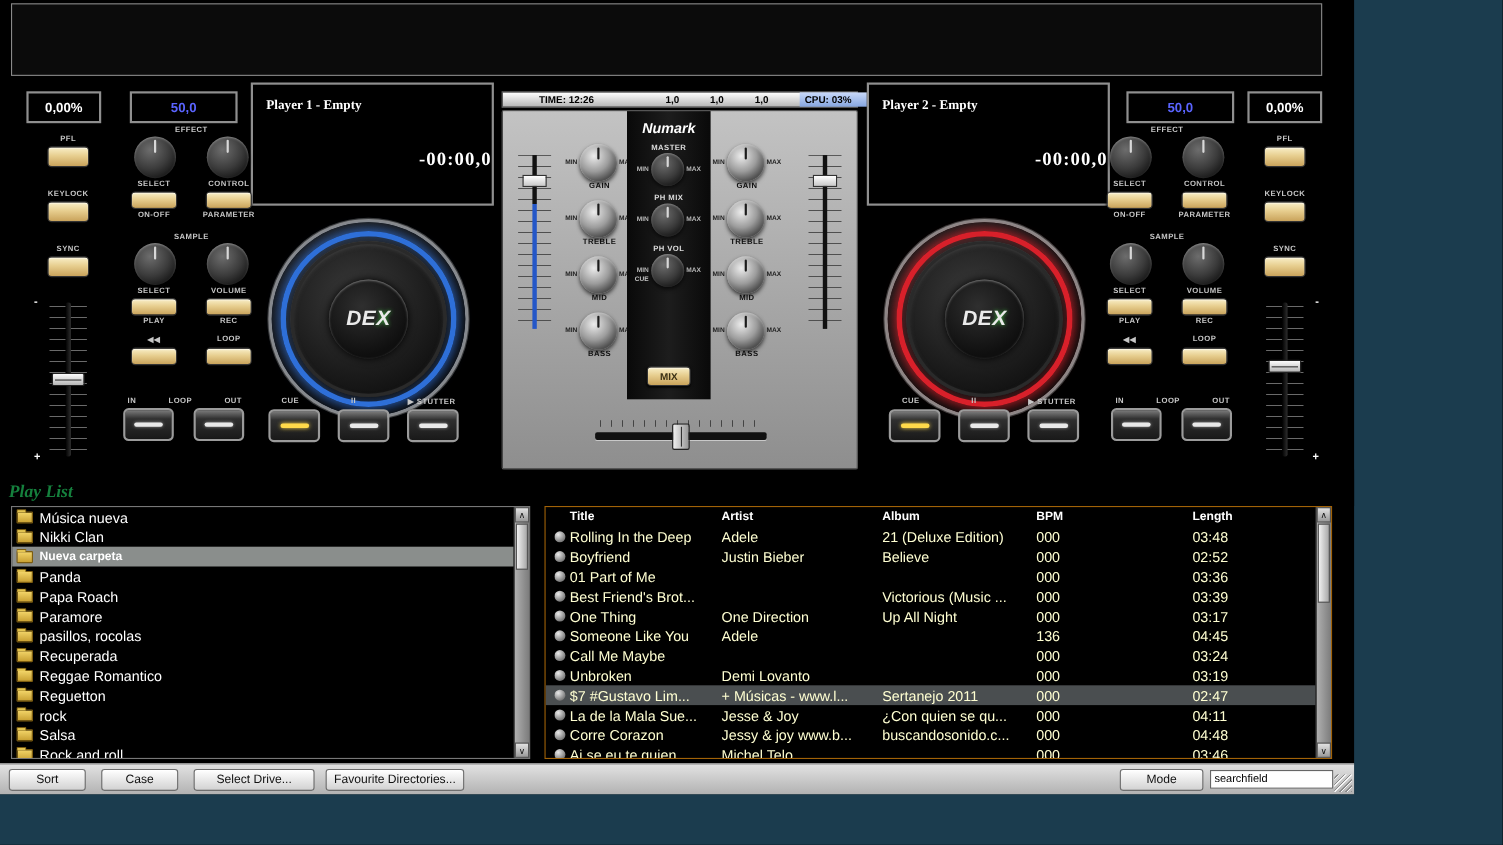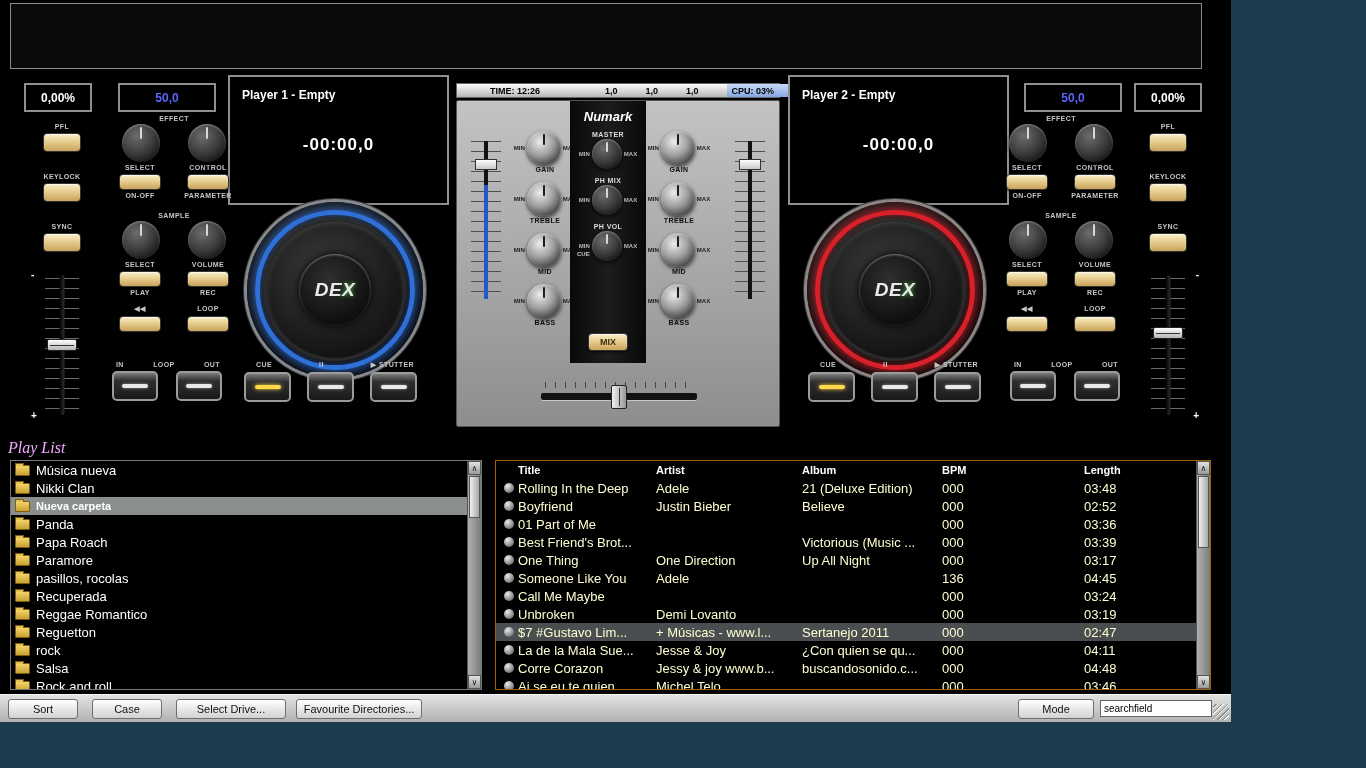--- a/index.html
+++ b/index.html
@@ -14,24 +14,24 @@
   
   .deck { position:absolute; top:75px; width:440px; height:352px; }
   .deck1 { left:12px; } .deck2 { left:778px; }
 
   .disp { position:absolute; background:#000; border:2px solid #8f8f8f; color:#fff;
     font-weight:bold; display:flex; align-items:center; justify-content:center; }
   .pitchdisp { width:68px; height:29px; font-size:12px; }
   .deck1 .pitchdisp { left:12px; top:8px; } .deck2 .pitchdisp { right:16px; top:8px; }
   .tempodisp { width:98px; height:29px; font-size:12px; color:#5a64ff; }
   .deck1 .tempodisp { left:106px; top:8px; } .deck2 .tempodisp { right:96px; top:8px; }
-  .playerdisp { width:221px; height:130px; display:block; }
+  .playerdisp { width:221px; height:112px; display:block;font-family:Liberation Serif, serif; }
   .deck1 .playerdisp { left:216px; top:0; } .deck2 .playerdisp { left:10px; top:0; }
   .ptitle { position:absolute; left:12px; top:11px; font-size:12px; }
-  .ptime  { position:absolute; left:0; right:0; top:58px; text-align:center; font-size:17px; letter-spacing:1px; }
+  .ptime  { position:absolute; left:0; right:0; top:58px; text-align:right; font-size:17px; letter-spacing:1px; }
 
   .lbl { color:#c6c6c6; font-size:7px; font-weight:bold; letter-spacing:.4px; text-align:center; }
 
   .tanbtn { background:linear-gradient(180deg,#f9efc8 0%,#e7ce8f 45%,#c9a35b 100%);
     border:1px solid #333; border-radius:4px; box-shadow:inset 0 1px 1px rgba(255,255,255,.7),0 1px 2px rgba(0,0,0,.8);
     cursor:pointer; }
 
   .sidecol { position:absolute; width:60px; top:48px; display:flex; flex-direction:column; align-items:center; gap:21px; }
   .deck1 .sidecol { left:20px; } .deck2 .sidecol { right:20px; }
   .sgroup { display:flex; flex-direction:column; align-items:center; gap:3px; }
@@ -146,22 +146,22 @@
   .xticks { position:absolute; left:4px; right:4px; top:0; height:6px;
     background-image:repeating-linear-gradient(90deg,#444 0 1px,transparent 1px 10px); }
   .xtrack { position:absolute; left:0; right:0; top:11px; height:7px; background:#111; border-radius:2px;
     box-shadow:0 1px 0 rgba(255,255,255,.5); }
   .xhandle { position:absolute; left:50%; transform:translateX(-50%); top:3px; width:16px; height:24px;
     background:linear-gradient(90deg,#f0f0f0,#979797); border:1px solid #222; border-radius:2px; }
   .xhandle::after { content:""; position:absolute; top:2px; bottom:2px; left:50%; width:1px; background:#333; }
 
   
   .pl-strip { position:absolute; left:0; top:427px; width:1231px; height:33px; background:#000; }
-  .pl-title { position:absolute; left:8px; bottom:3px; color:#f0abfc; font-family:"Liberation Serif", serif;
-    font-style:italic; font-weight:normal; font-size:16px; }
+  .pl-title { position:absolute; left:8px; bottom:3px; color:#15803d; font-family:"Liberation Serif", serif;
+    font-style:italic; font-weight:bold; font-size:16px; }
 
   .folder-panel { position:absolute; left:10px; top:460px; width:472px; height:230px;
     background:#000; border:1px solid #777; overflow:hidden;padding-left:45px; }
   .folder-rows { position:absolute; left:0; top:0; right:14px; bottom:0; overflow:hidden; }
   .frow { display:flex; align-items:center; height:18px; padding-left:4px; color:#fff; font-size:13px; cursor:pointer; }
   .frow.selected { background:#8a8e8c; }
   .frow.selected .fname { font-size:11px; font-weight:bold; }
   .ficon { width:15px; height:11px; flex:0 0 auto; background:linear-gradient(#f2d468,#c9a133);
     border:1px solid #7d5d10; border-radius:1px; margin-right:6px; position:relative; }
   .ficon::before { content:""; position:absolute; top:-3px; left:-1px; width:7px; height:2px;

